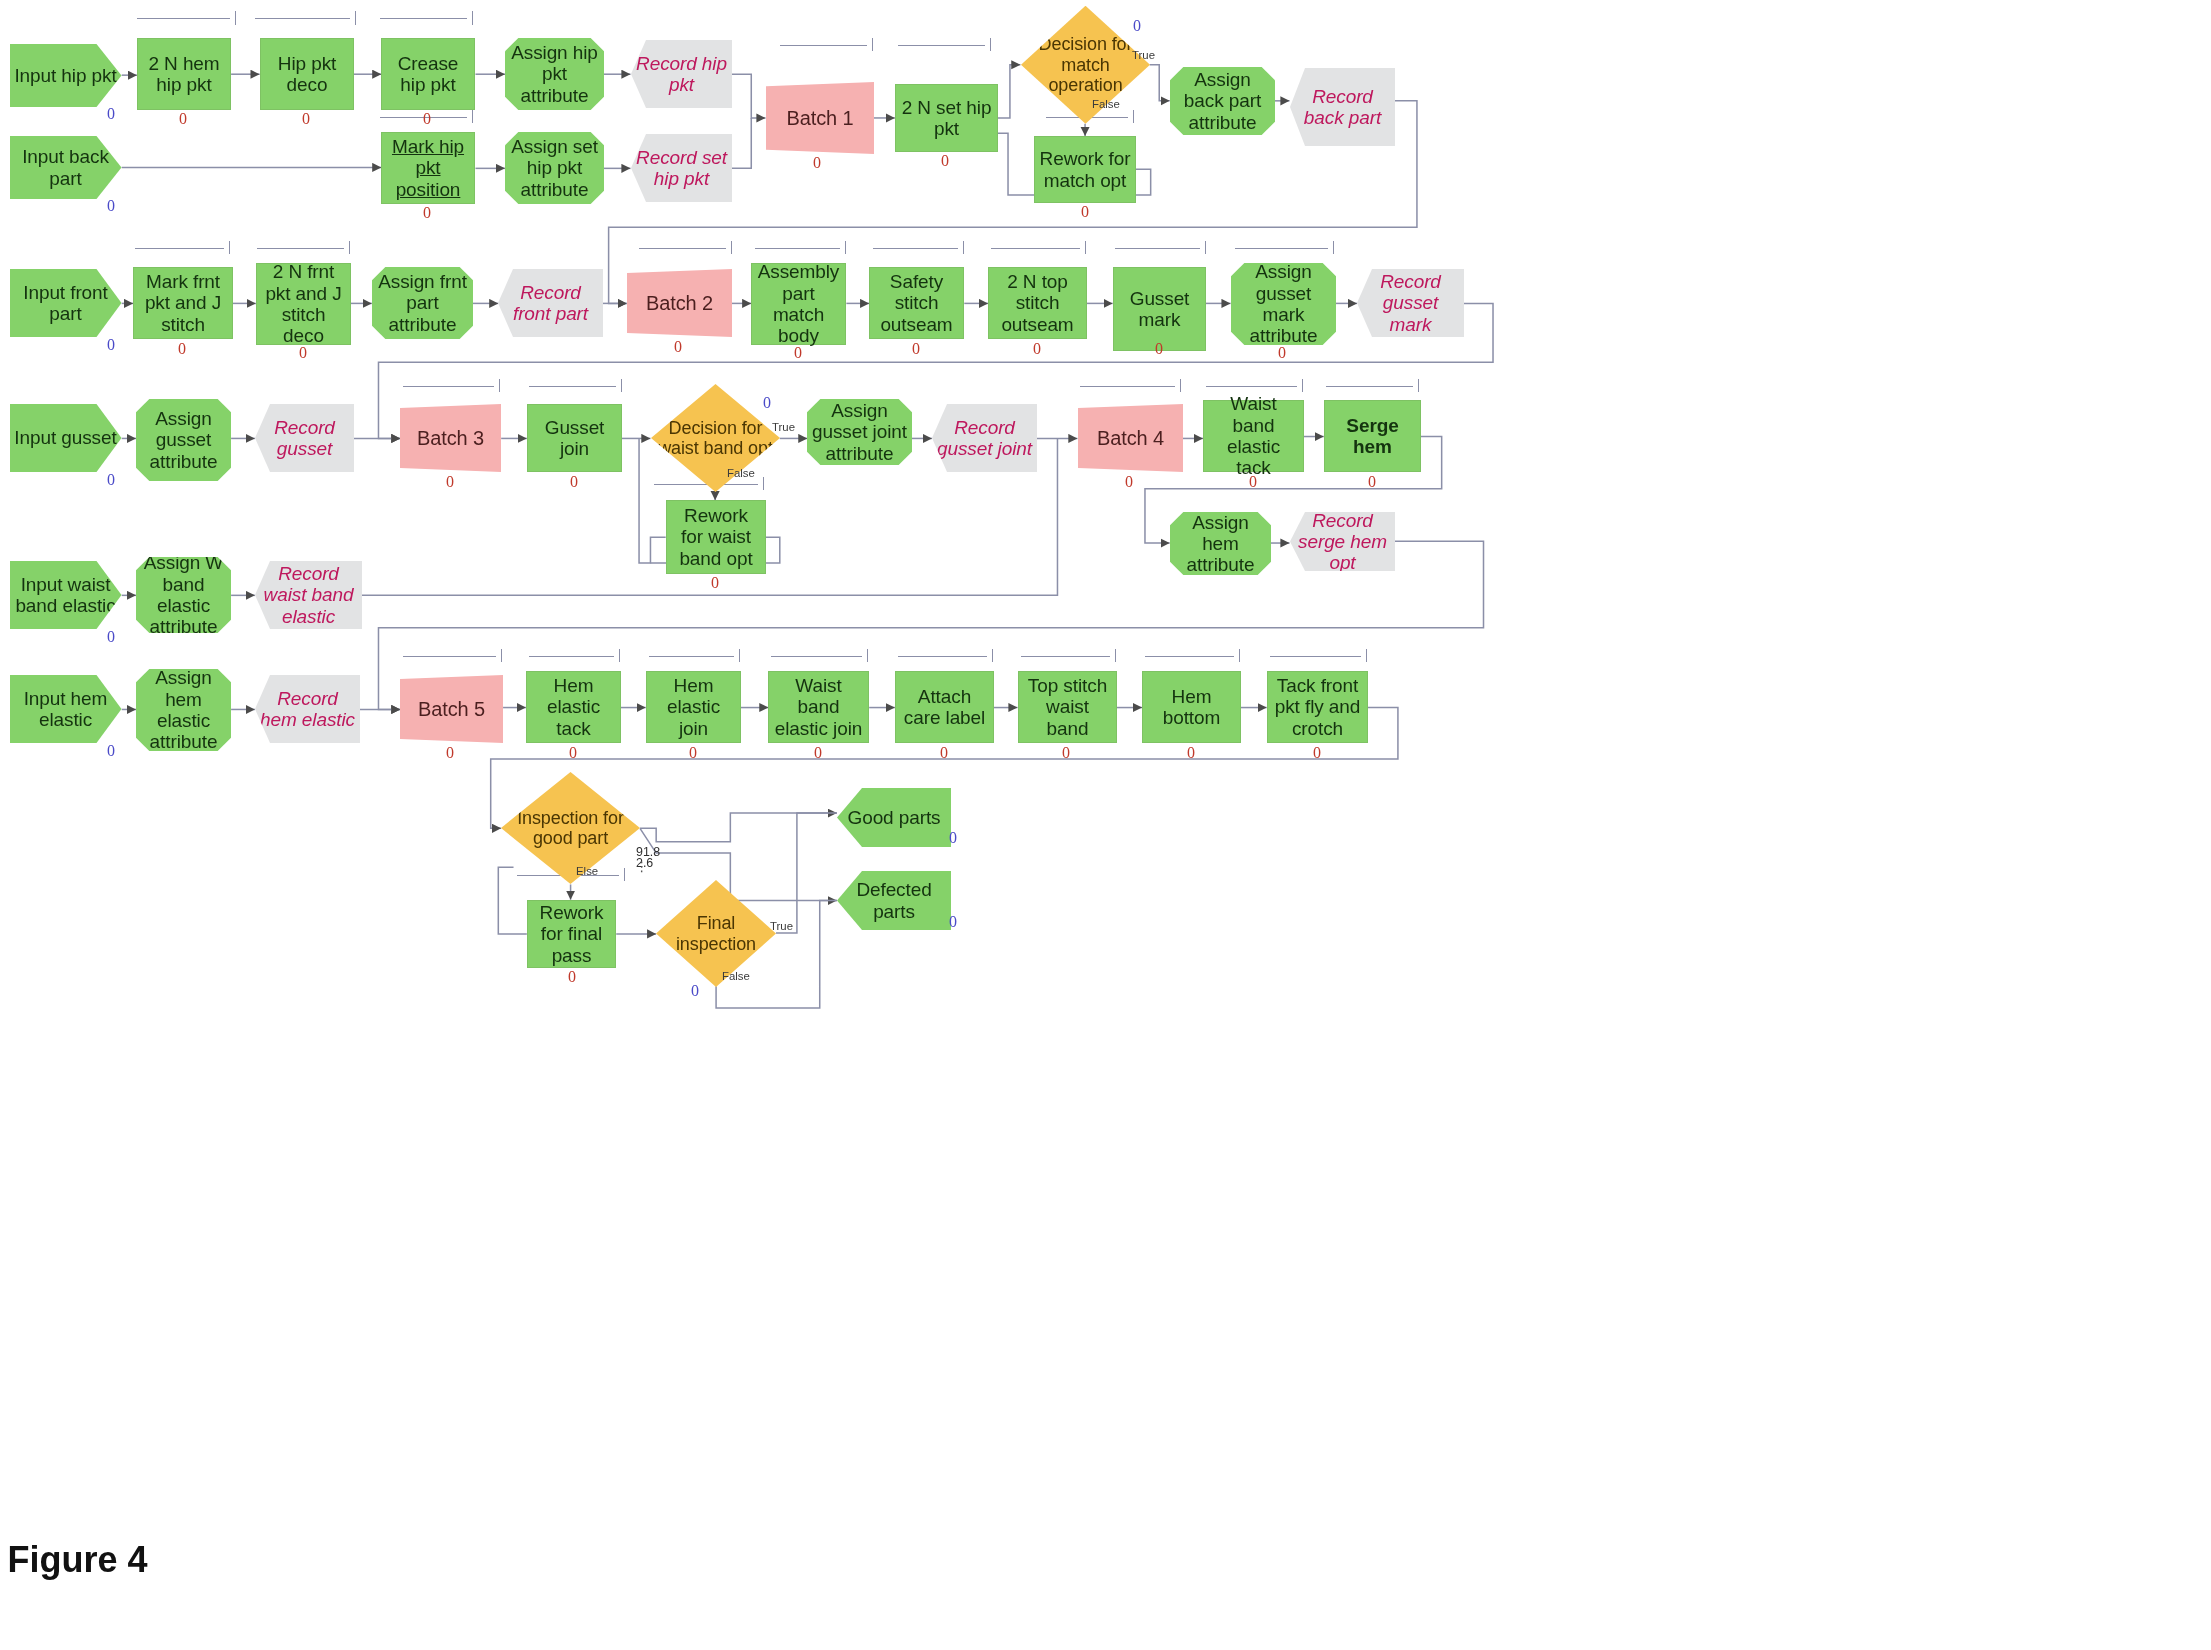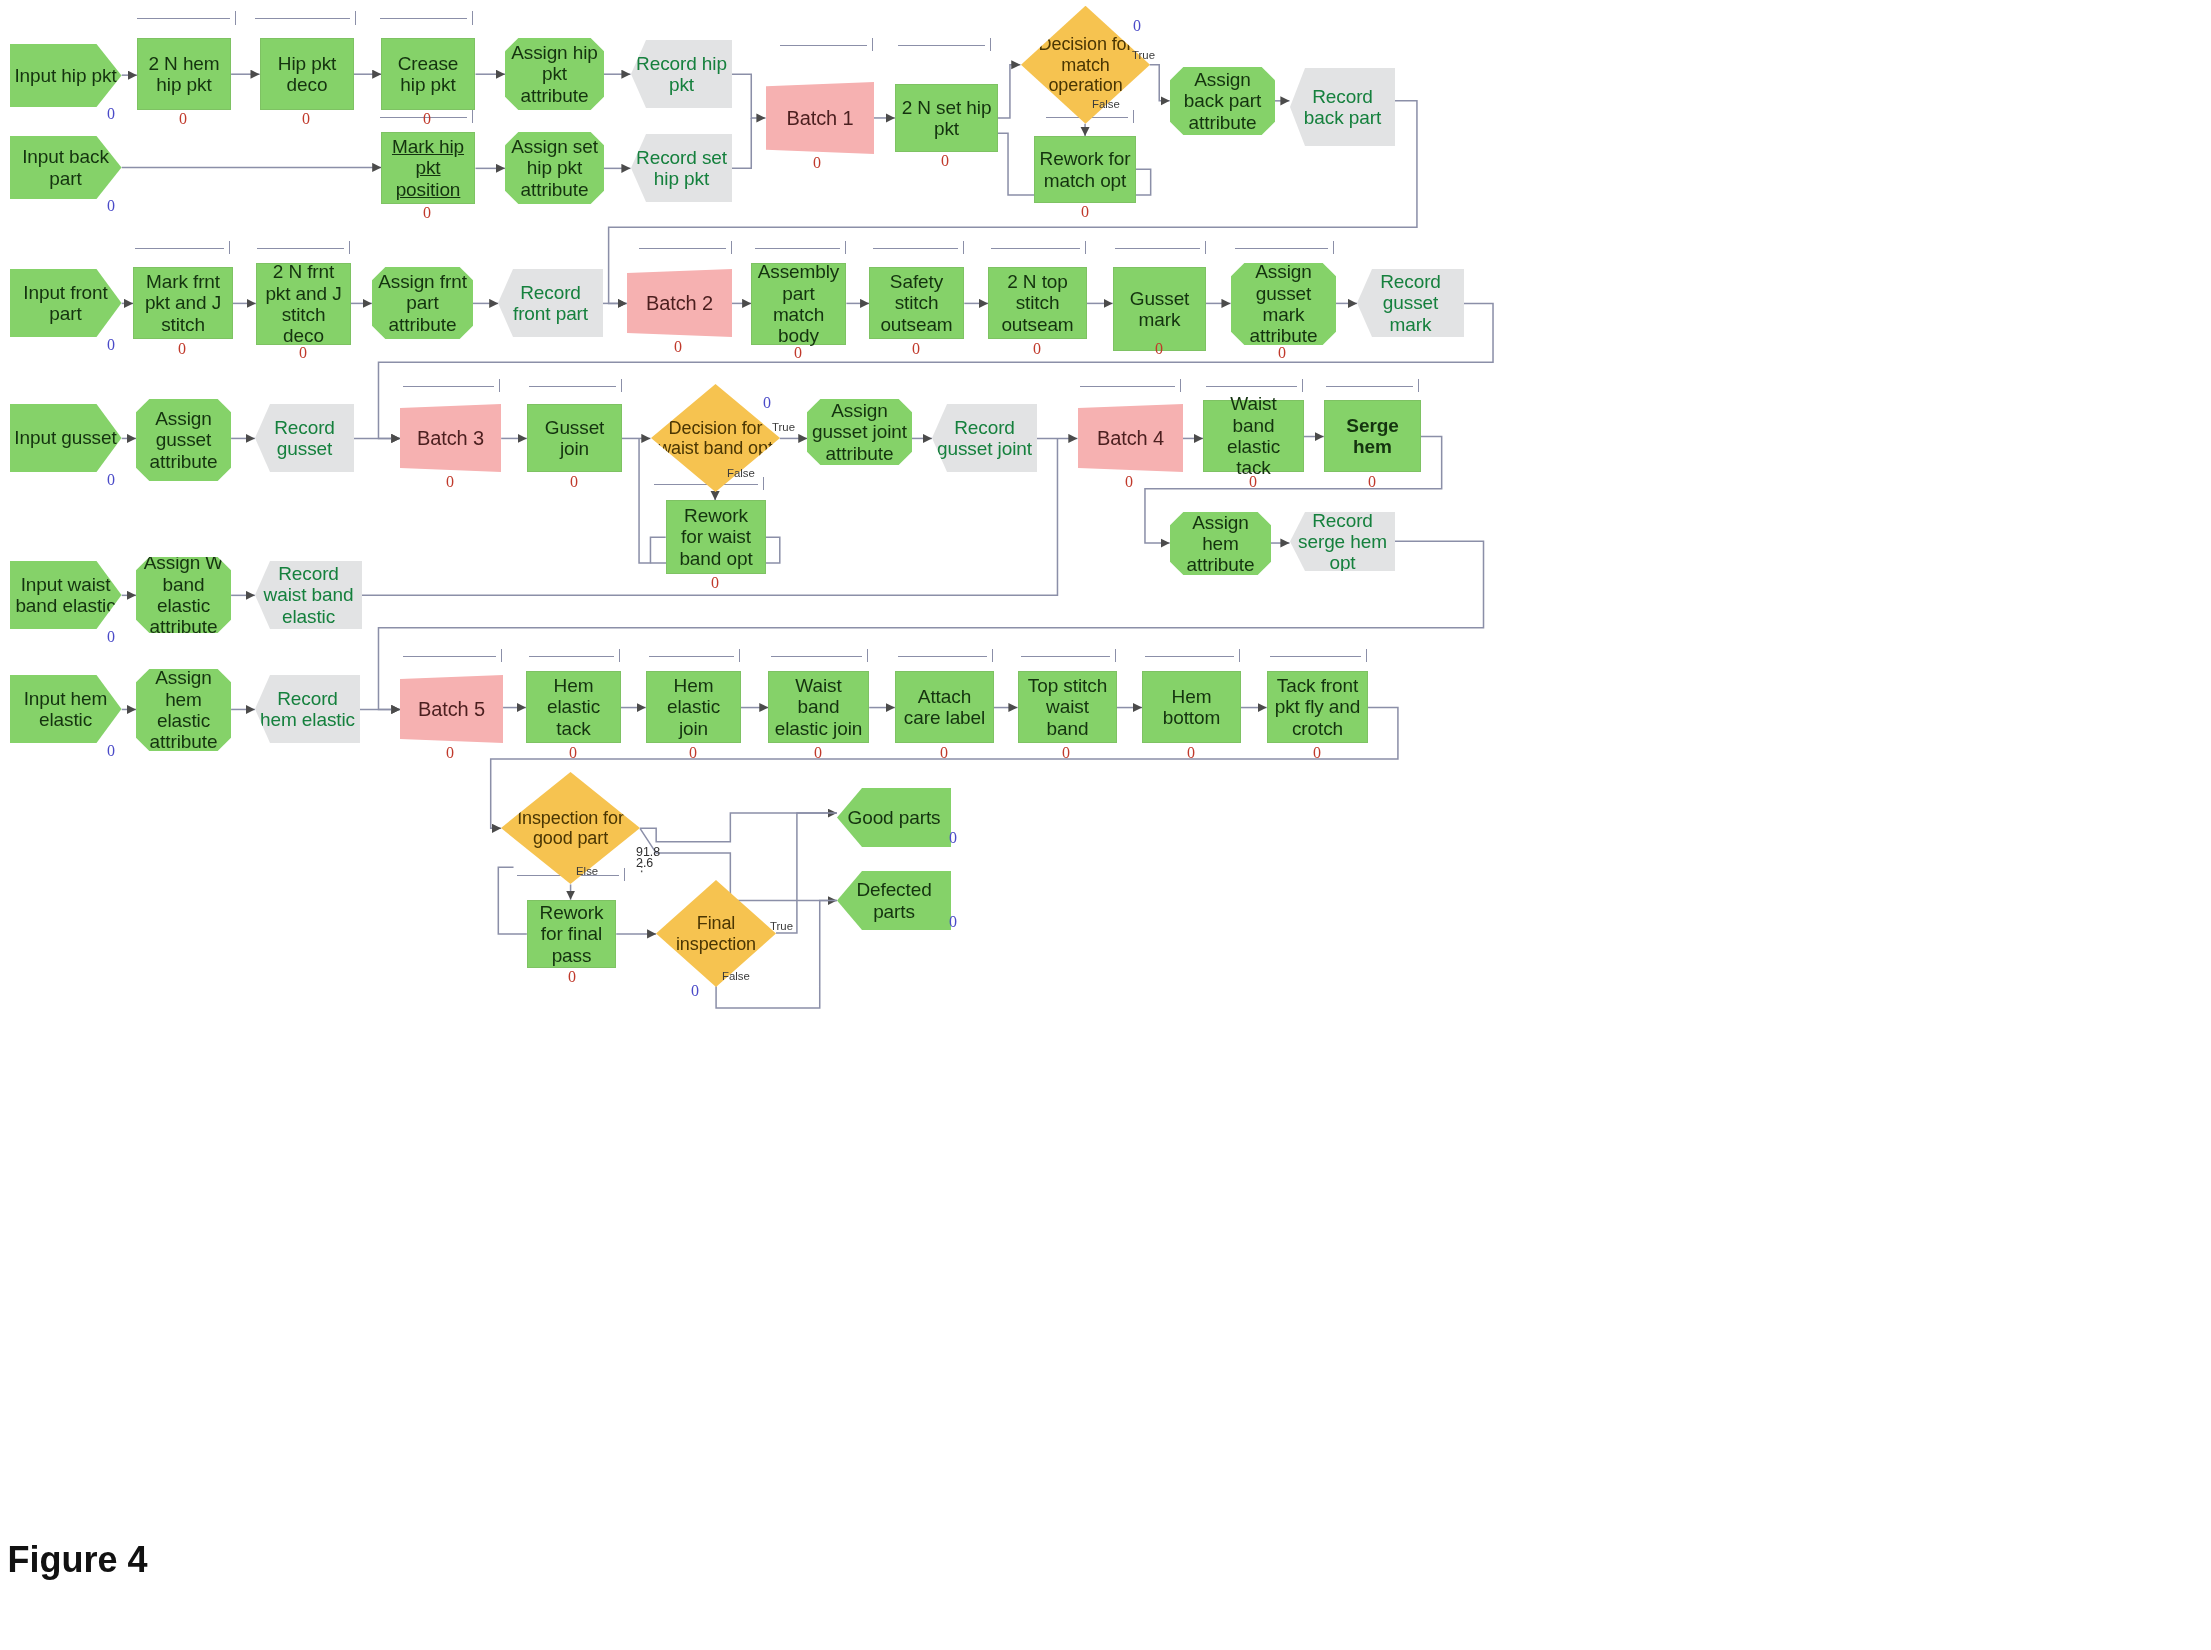--- a/index.html
+++ b/index.html
@@ -34,22 +34,23 @@
     border:1px solid #7ec263;
   }
   
   .n-assign{
     background:#85d269;
     clip-path:polygon(13.3px 0,calc(100% - 13.3px) 0,100% 13.3px,100% calc(100% - 13.3px),calc(100% - 13.3px) 100%,13.3px 100%,0 calc(100% - 13.3px),0 13.3px);
   }
   
   .n-record{
     background:#e2e3e4;
-    color:#15803d;
+    color:#be185d;
     clip-path:polygon(15px 0,100% 0,100% 100%,15px 100%,0 50%);
+    font-style:italic;
   }
   
   .n-source{
     background:#85d269;
     clip-path:polygon(0 0, calc(100% - 25px) 0, 100% 50%, calc(100% - 25px) 100%, 0 100%);
   }
   .n-sink{
     background:#85d269;
     clip-path:polygon(25px 0, 100% 0, 100% 100%, 25px 100%, 0 50%);
   }

